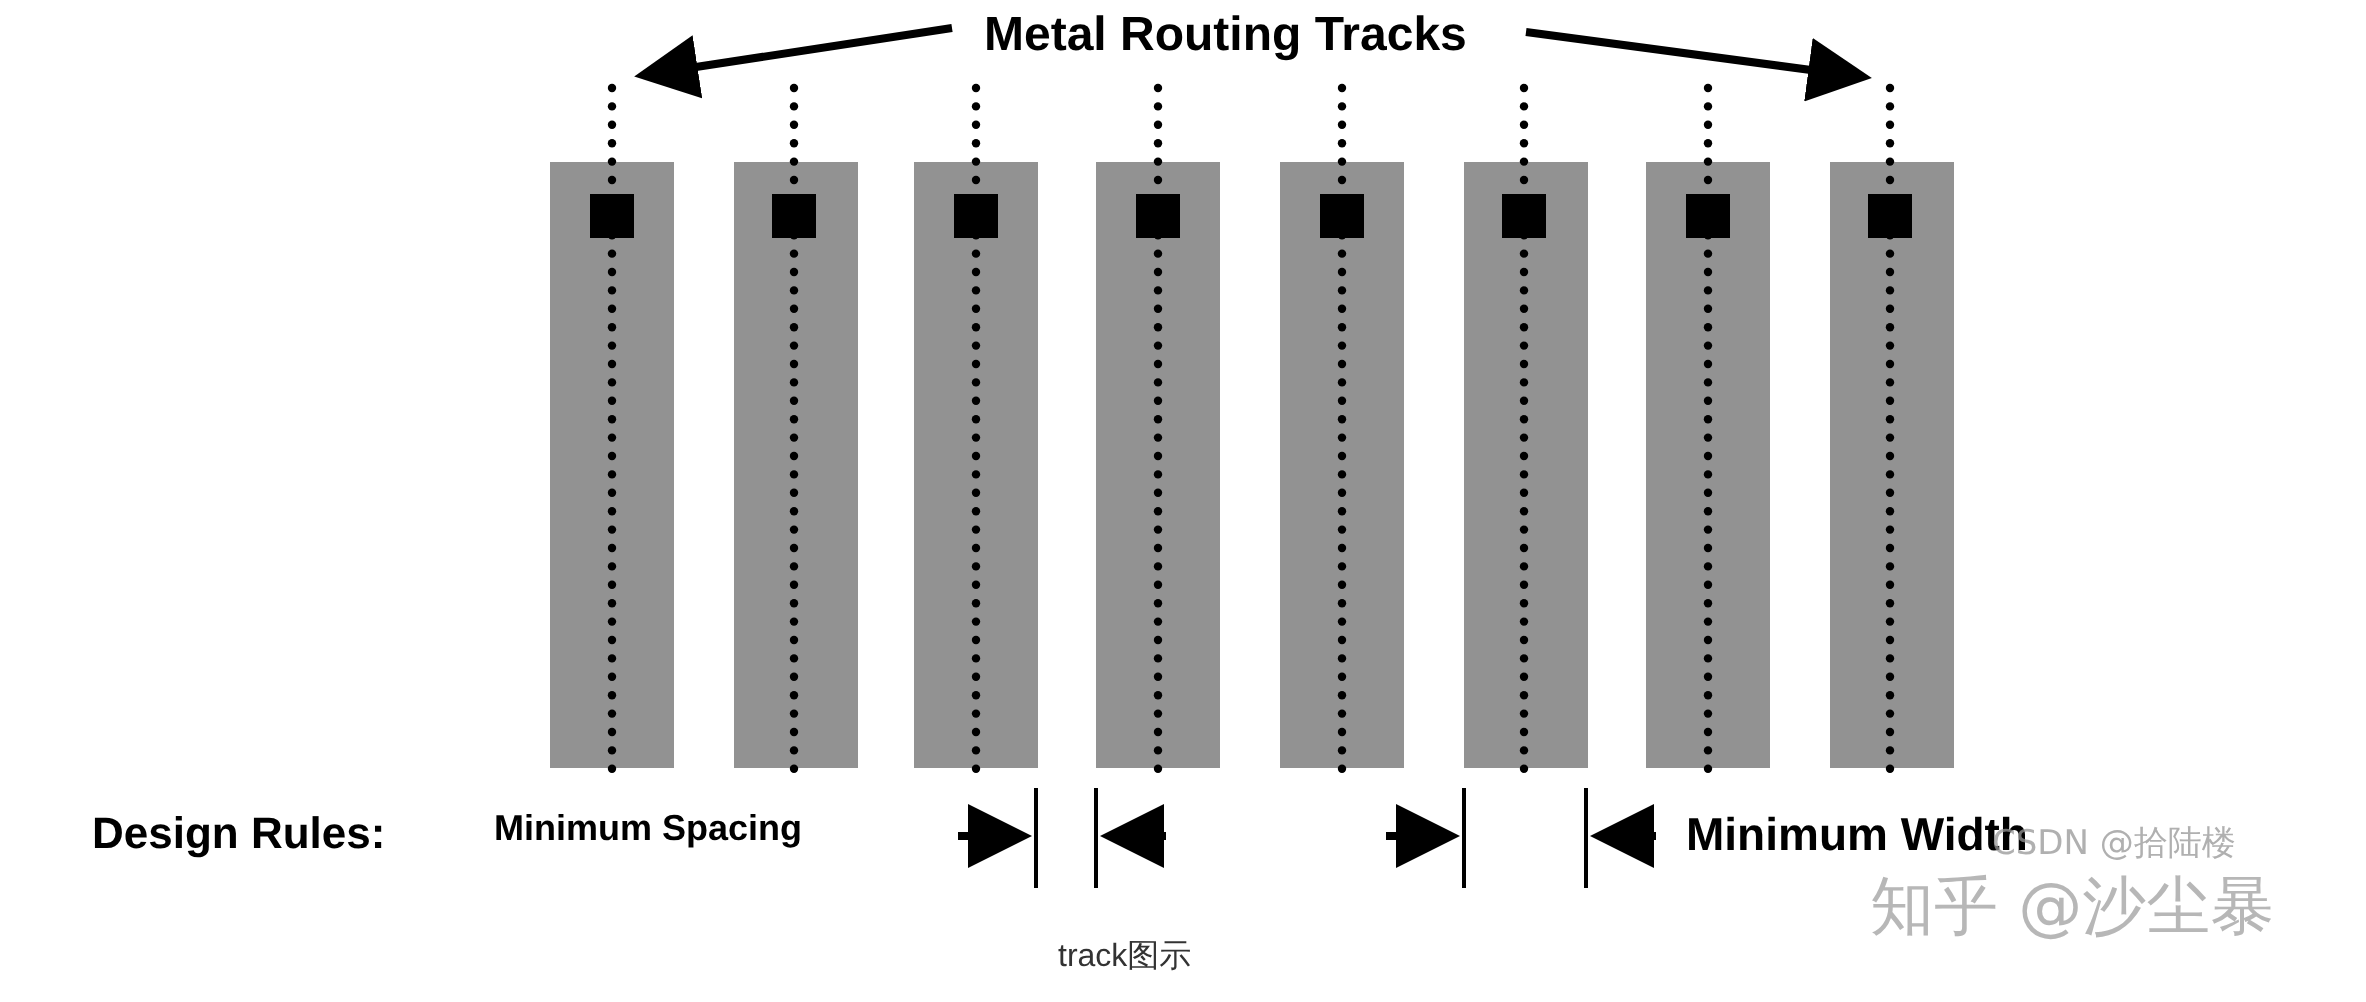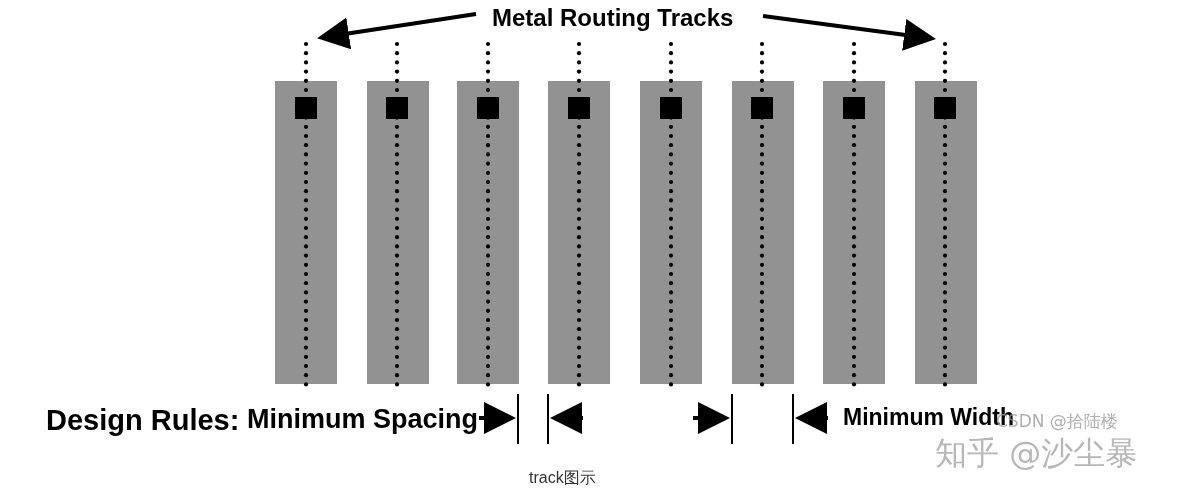--- a/index.html
+++ b/index.html
@@ -1,21 +1,21 @@
 <!DOCTYPE html>
 <html><head>
   <meta charset="utf-8">
   <style>
     html, body { margin: 0; padding: 0; background: #ffffff; }
     body { width: 1183px; height: 501px; position: relative; overflow: hidden; }
     #stage { position: absolute; left: 0; top: 0; width: 946px; height: 501px; }
     .lbl { position: absolute; font-family: "Liberation Sans", sans-serif; font-weight: bold; color: #000; white-space: nowrap; }
     #title { left: 492px; top: 4px; font-size: 24px; }
-    #rules-label { left: 46px; top: 404px; font-size: 29px; }
-    #spacing-label { left: 247px; top: 404px; font-size: 27px; }
+    #rules-label { left: 46px; top: 404px; font-size: 22px; }
+    #spacing-label { left: 247px; top: 404px; font-size: 18px; }
     #width-label { left: 843px; top: 404px; font-size: 23px; }
     #caption { position: absolute; left: 529px; top: 468px; font-family: "Liberation Sans", sans-serif; font-size: 16px; color: #333; }
     .wm { position: absolute; font-family: "DejaVu Sans", sans-serif; color: rgba(150,150,150,0.75); white-space: nowrap; }
     #wm1 { left: 996px; top: 410px; font-size: 17px; }
     #wm2 { left: 935px; top: 432px; font-size: 32px; color: rgba(170,170,170,0.85); text-align: center; }
   </style>
 </head>
 <body>
 
 <div id="stage">

